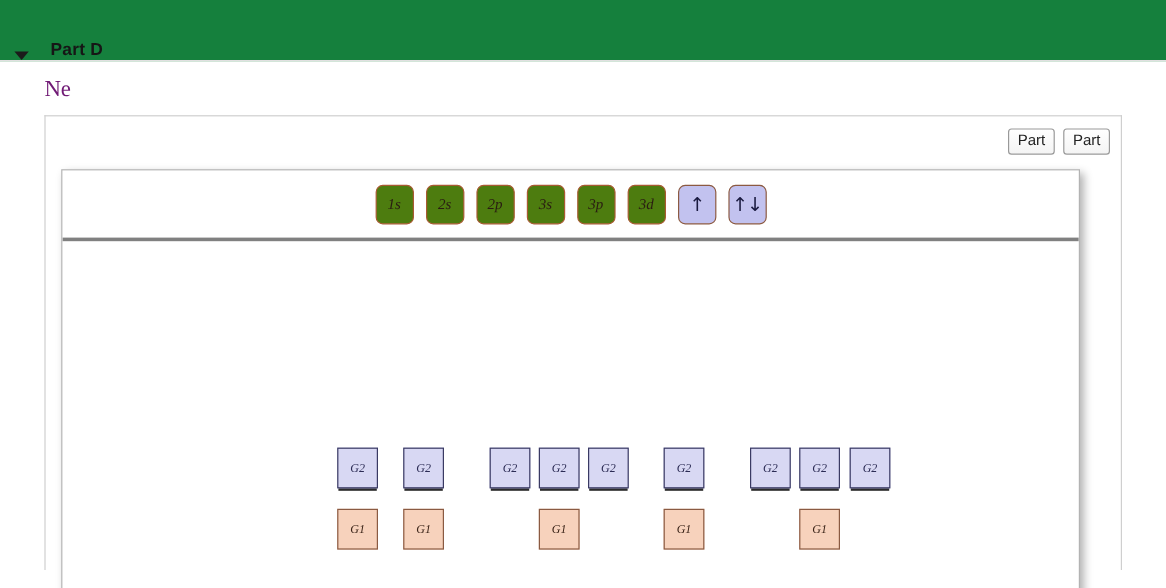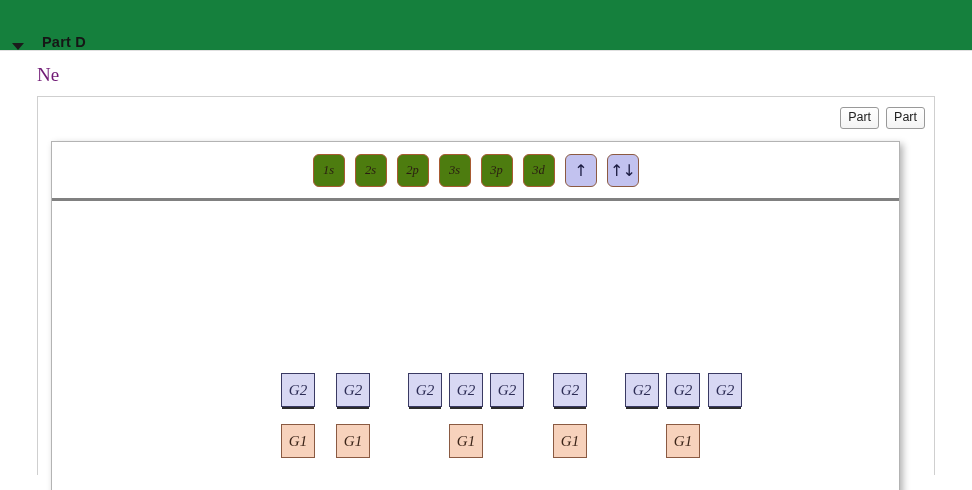--- a/index.html
+++ b/index.html
@@ -164,21 +164,21 @@
   .target {
     position: absolute;
     width: 34px;
     height: 34px;
     border-radius: 0;
     display: flex;
     align-items: center;
     justify-content: center;
     font-family: "Liberation Serif", serif;
     font-style: italic;
-    font-size: 15px;
+    font-size: 10px;
     box-sizing: border-box;
     cursor: pointer;
     user-select: none;
   }
   .target.g2 {
     background: #d8d8f3;
     border: 1px solid #3a3a63;
     color: #2c2c55;
     box-shadow: 0 3px 0 -1px #2b2b2b;
   }

